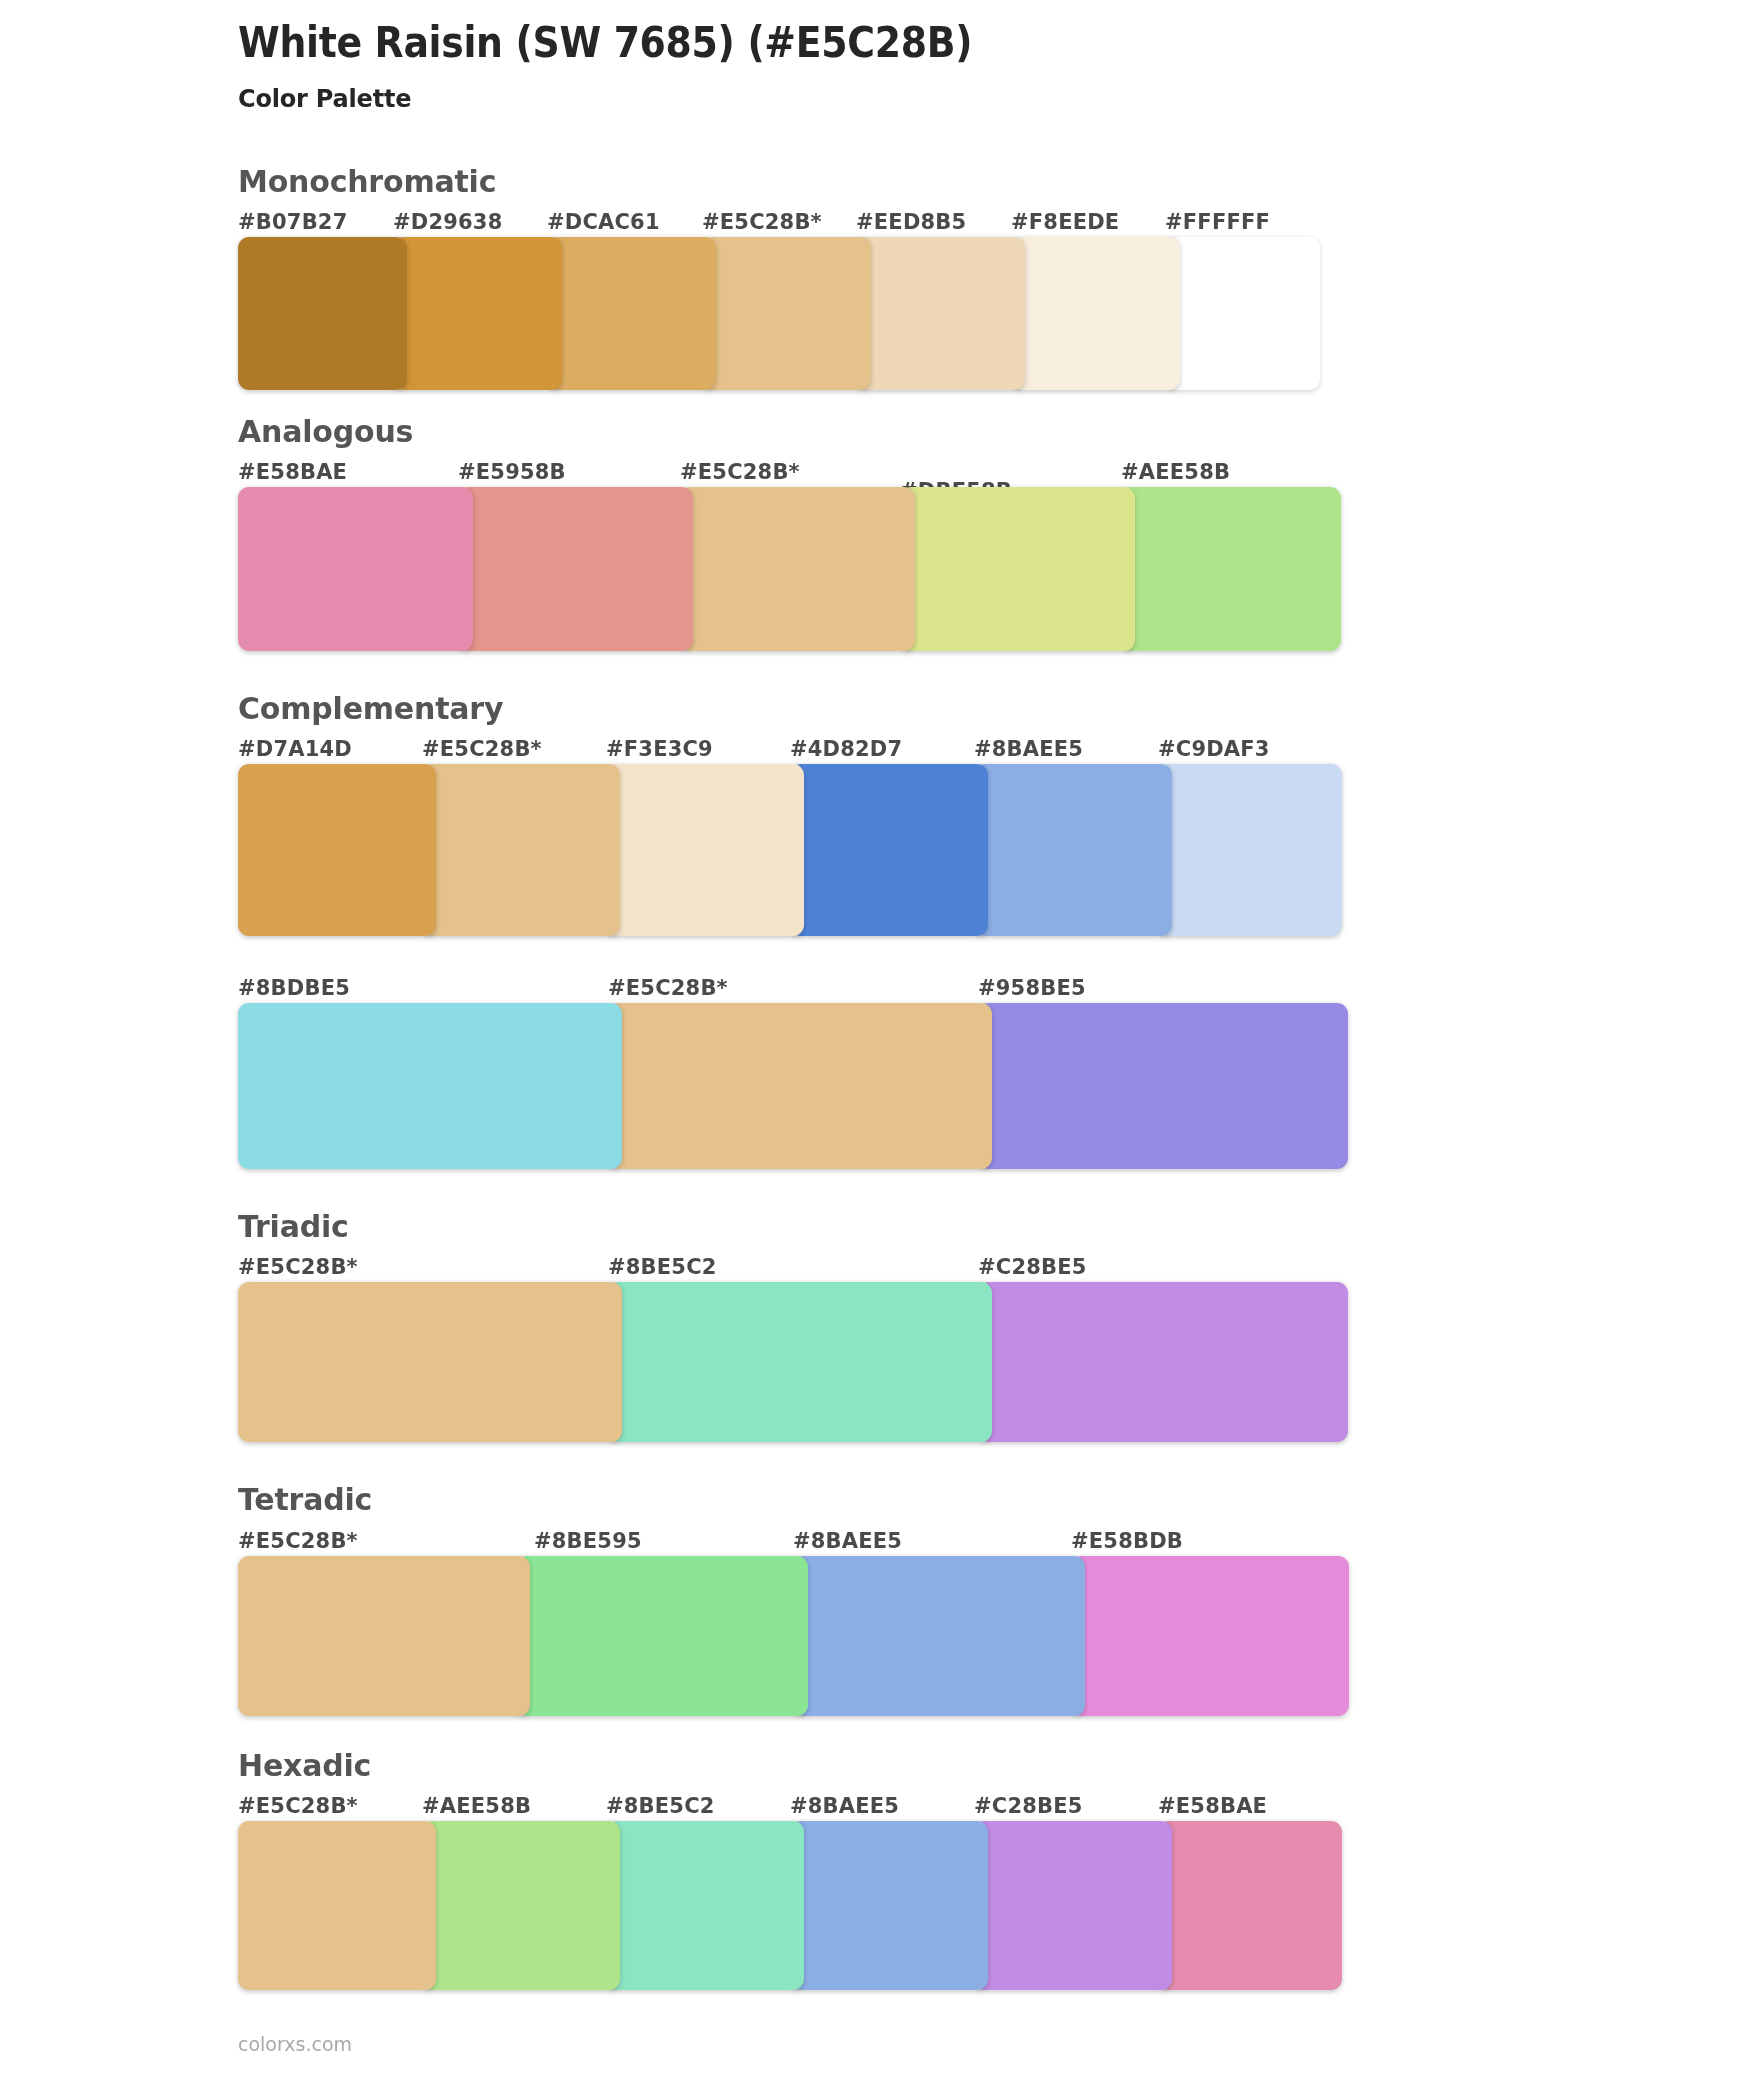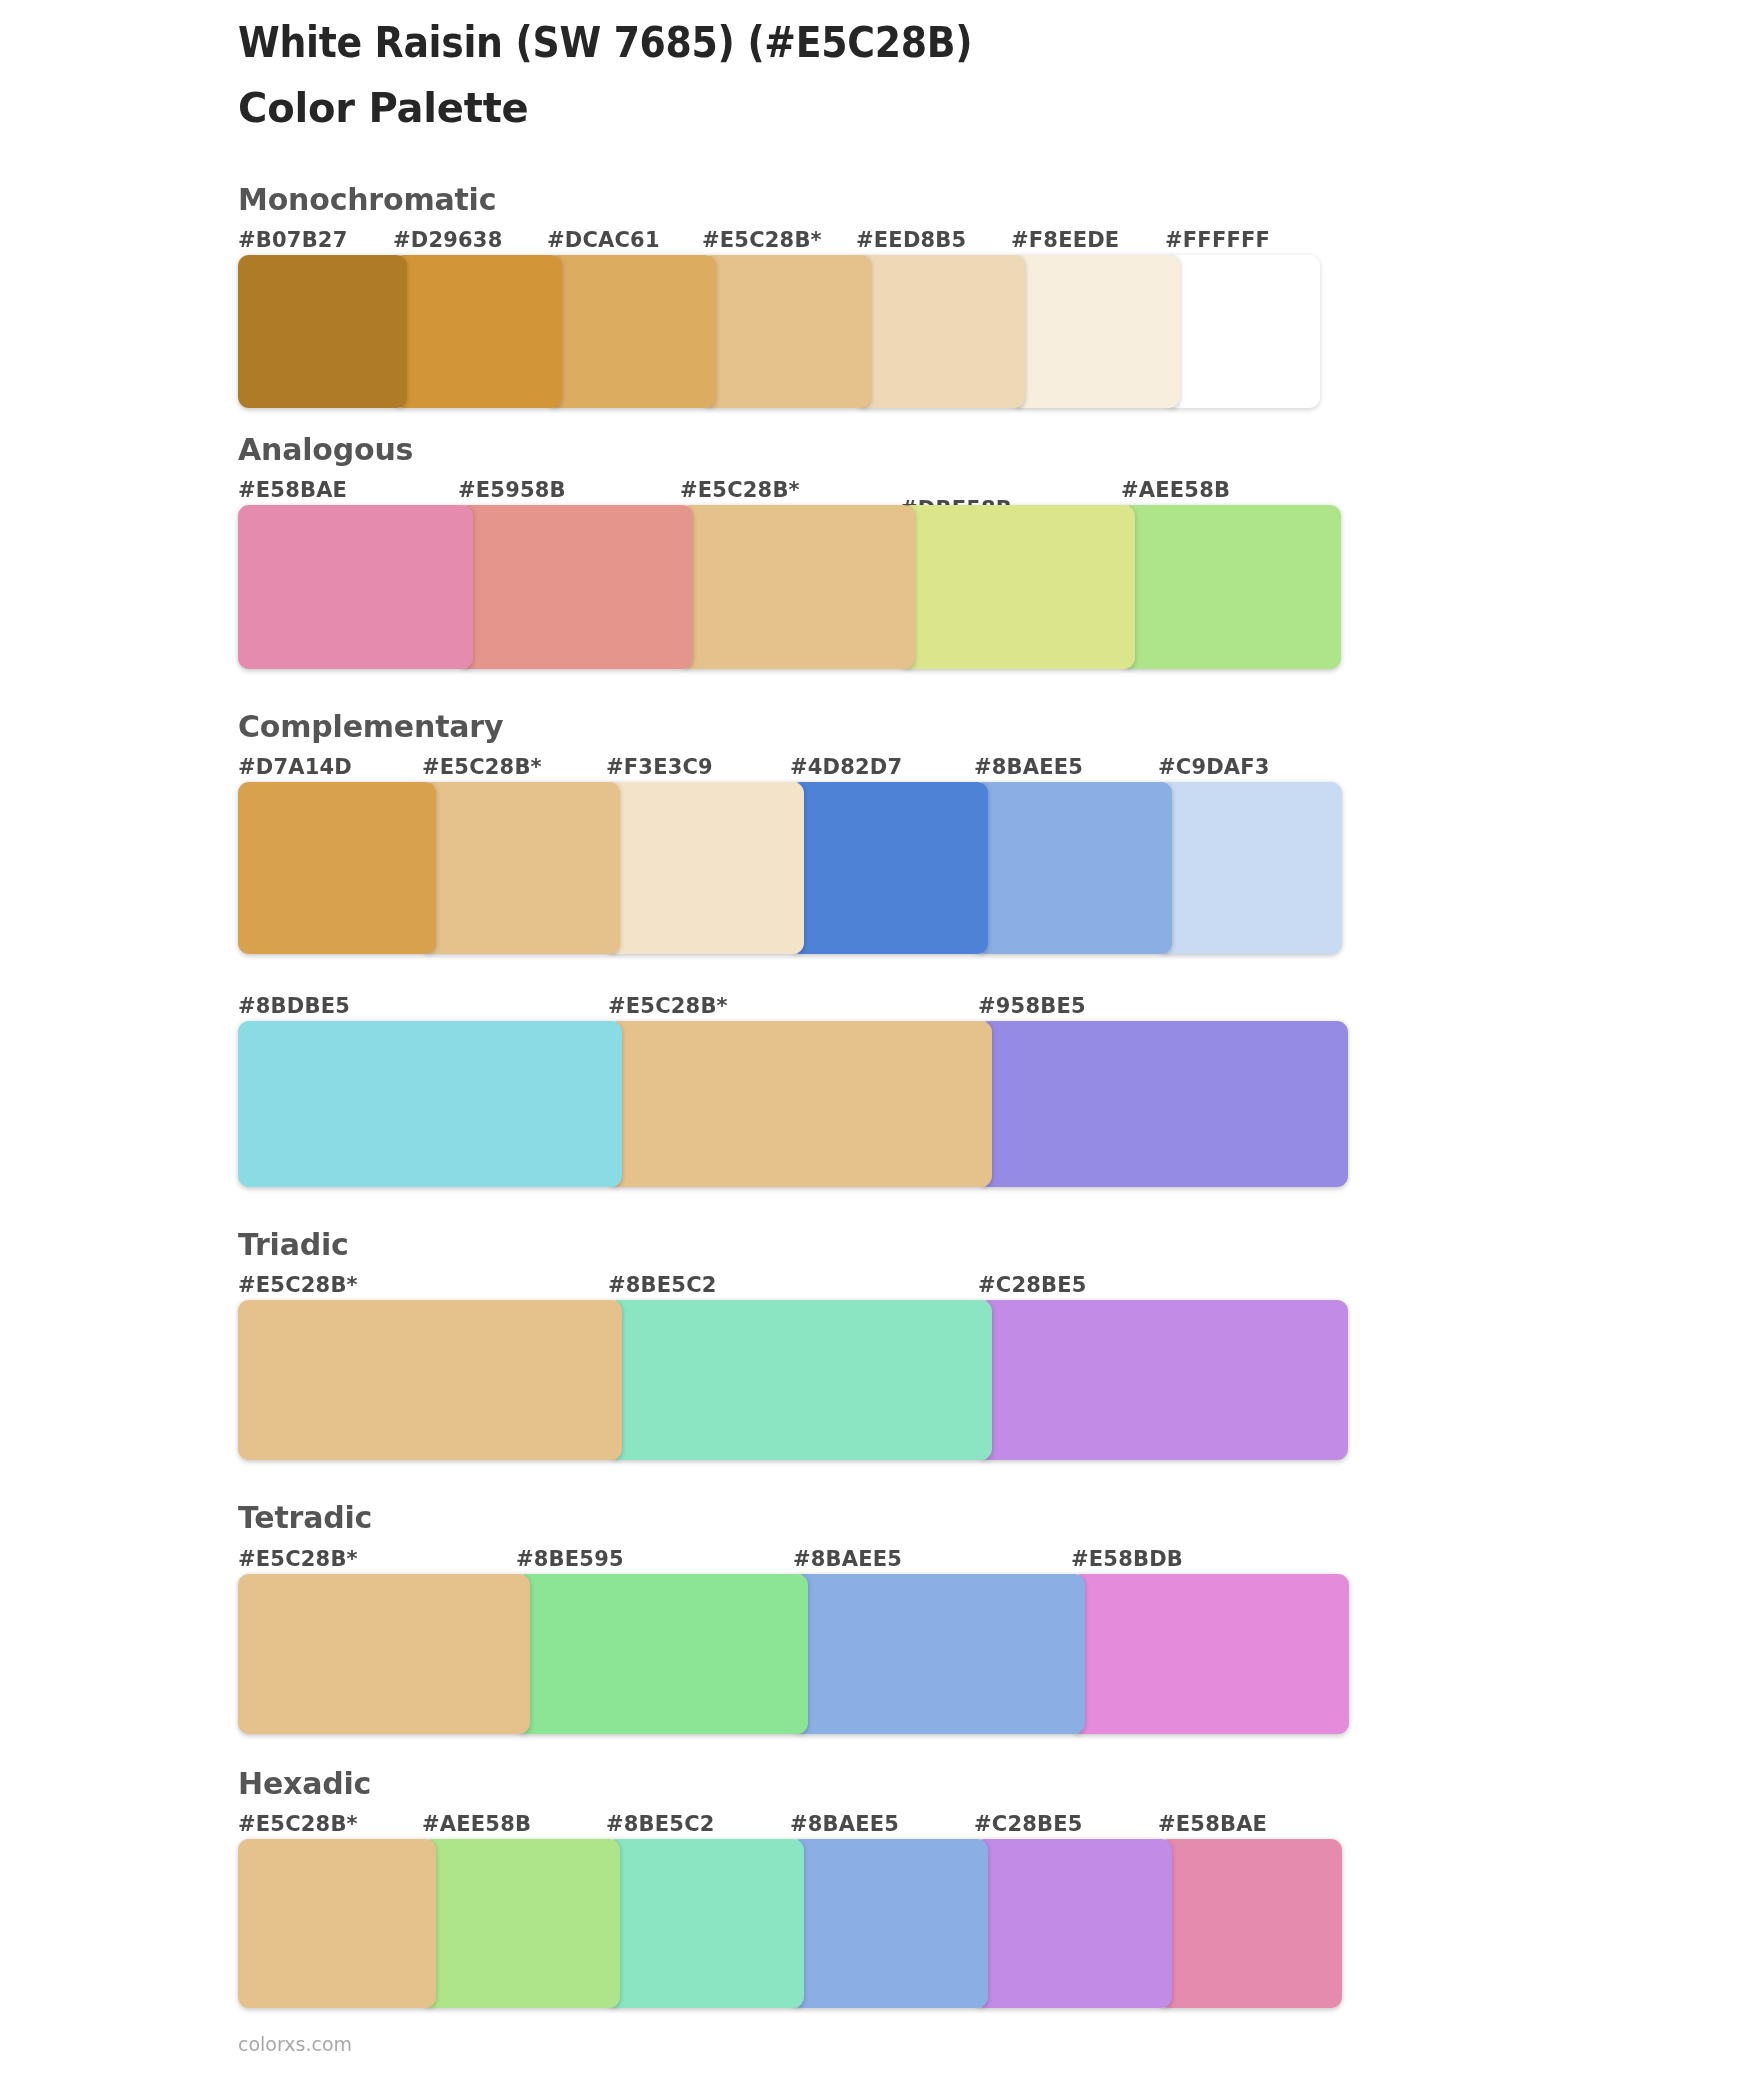--- a/index.html
+++ b/index.html
@@ -30,21 +30,21 @@
     font-size: 42px;
     font-weight: bold;
     color: #262626;
     letter-spacing: -0.3px;
     line-height: 1.18;
     margin: 0;
     font-family: "DejaVu Sans", sans-serif;
     font-stretch: condensed;
   }
   .subtitle {
-    font-size: 40px;
+    font-size: 24px;
     font-weight: bold;
     color: #262626;
     letter-spacing: -0.2px;
     margin: 17.6px 0 0 0;
     font-family: "DejaVu Sans", sans-serif;
   }
 
   
   .sections {
     margin-top: 51px;
@@ -188,21 +188,21 @@
         <div class="swatches" style="height: 160px; width: 1110px;">
           <div class="swatch" title="#E5C28B*" style="left: 0px; width: 384px; height: 160px; background: rgb(229, 194, 139); z-index: 3;"></div>
           <div class="swatch" title="#8BE5C2" style="left: 370px; width: 384px; height: 160px; background: rgb(139, 229, 194); z-index: 2;"></div>
           <div class="swatch" title="#C28BE5" style="left: 740px; width: 370px; height: 160px; background: rgb(194, 139, 229); z-index: 1;"></div>
         </div>
       </div>
       <div class="section" style="margin-bottom: 32px;">
         <div class="section-title">Tetradic</div>
         <div class="labels">
           <div class="label" style="left: 0px;">#E5C28B*</div>
-          <div class="label" style="left: 278px;">#8BE595</div>
+          <div class="label" style="left: 296px;">#8BE595</div>
           <div class="label" style="left: 555px;">#8BAEE5</div>
           <div class="label" style="left: 833px;">#E58BDB</div>
         </div>
         <div class="swatches" style="height: 160px; width: 1110px;">
           <div class="swatch" title="#E5C28B*" style="left: 0px; width: 292px; height: 160px; background: rgb(229, 194, 139); z-index: 4;"></div>
           <div class="swatch" title="#8BE595" style="left: 278px; width: 292px; height: 160px; background: rgb(139, 229, 149); z-index: 3;"></div>
           <div class="swatch" title="#8BAEE5" style="left: 555px; width: 292px; height: 160px; background: rgb(139, 174, 229); z-index: 2;"></div>
           <div class="swatch" title="#E58BDB" style="left: 833px; width: 278px; height: 160px; background: rgb(229, 139, 219); z-index: 1;"></div>
         </div>
       </div>

